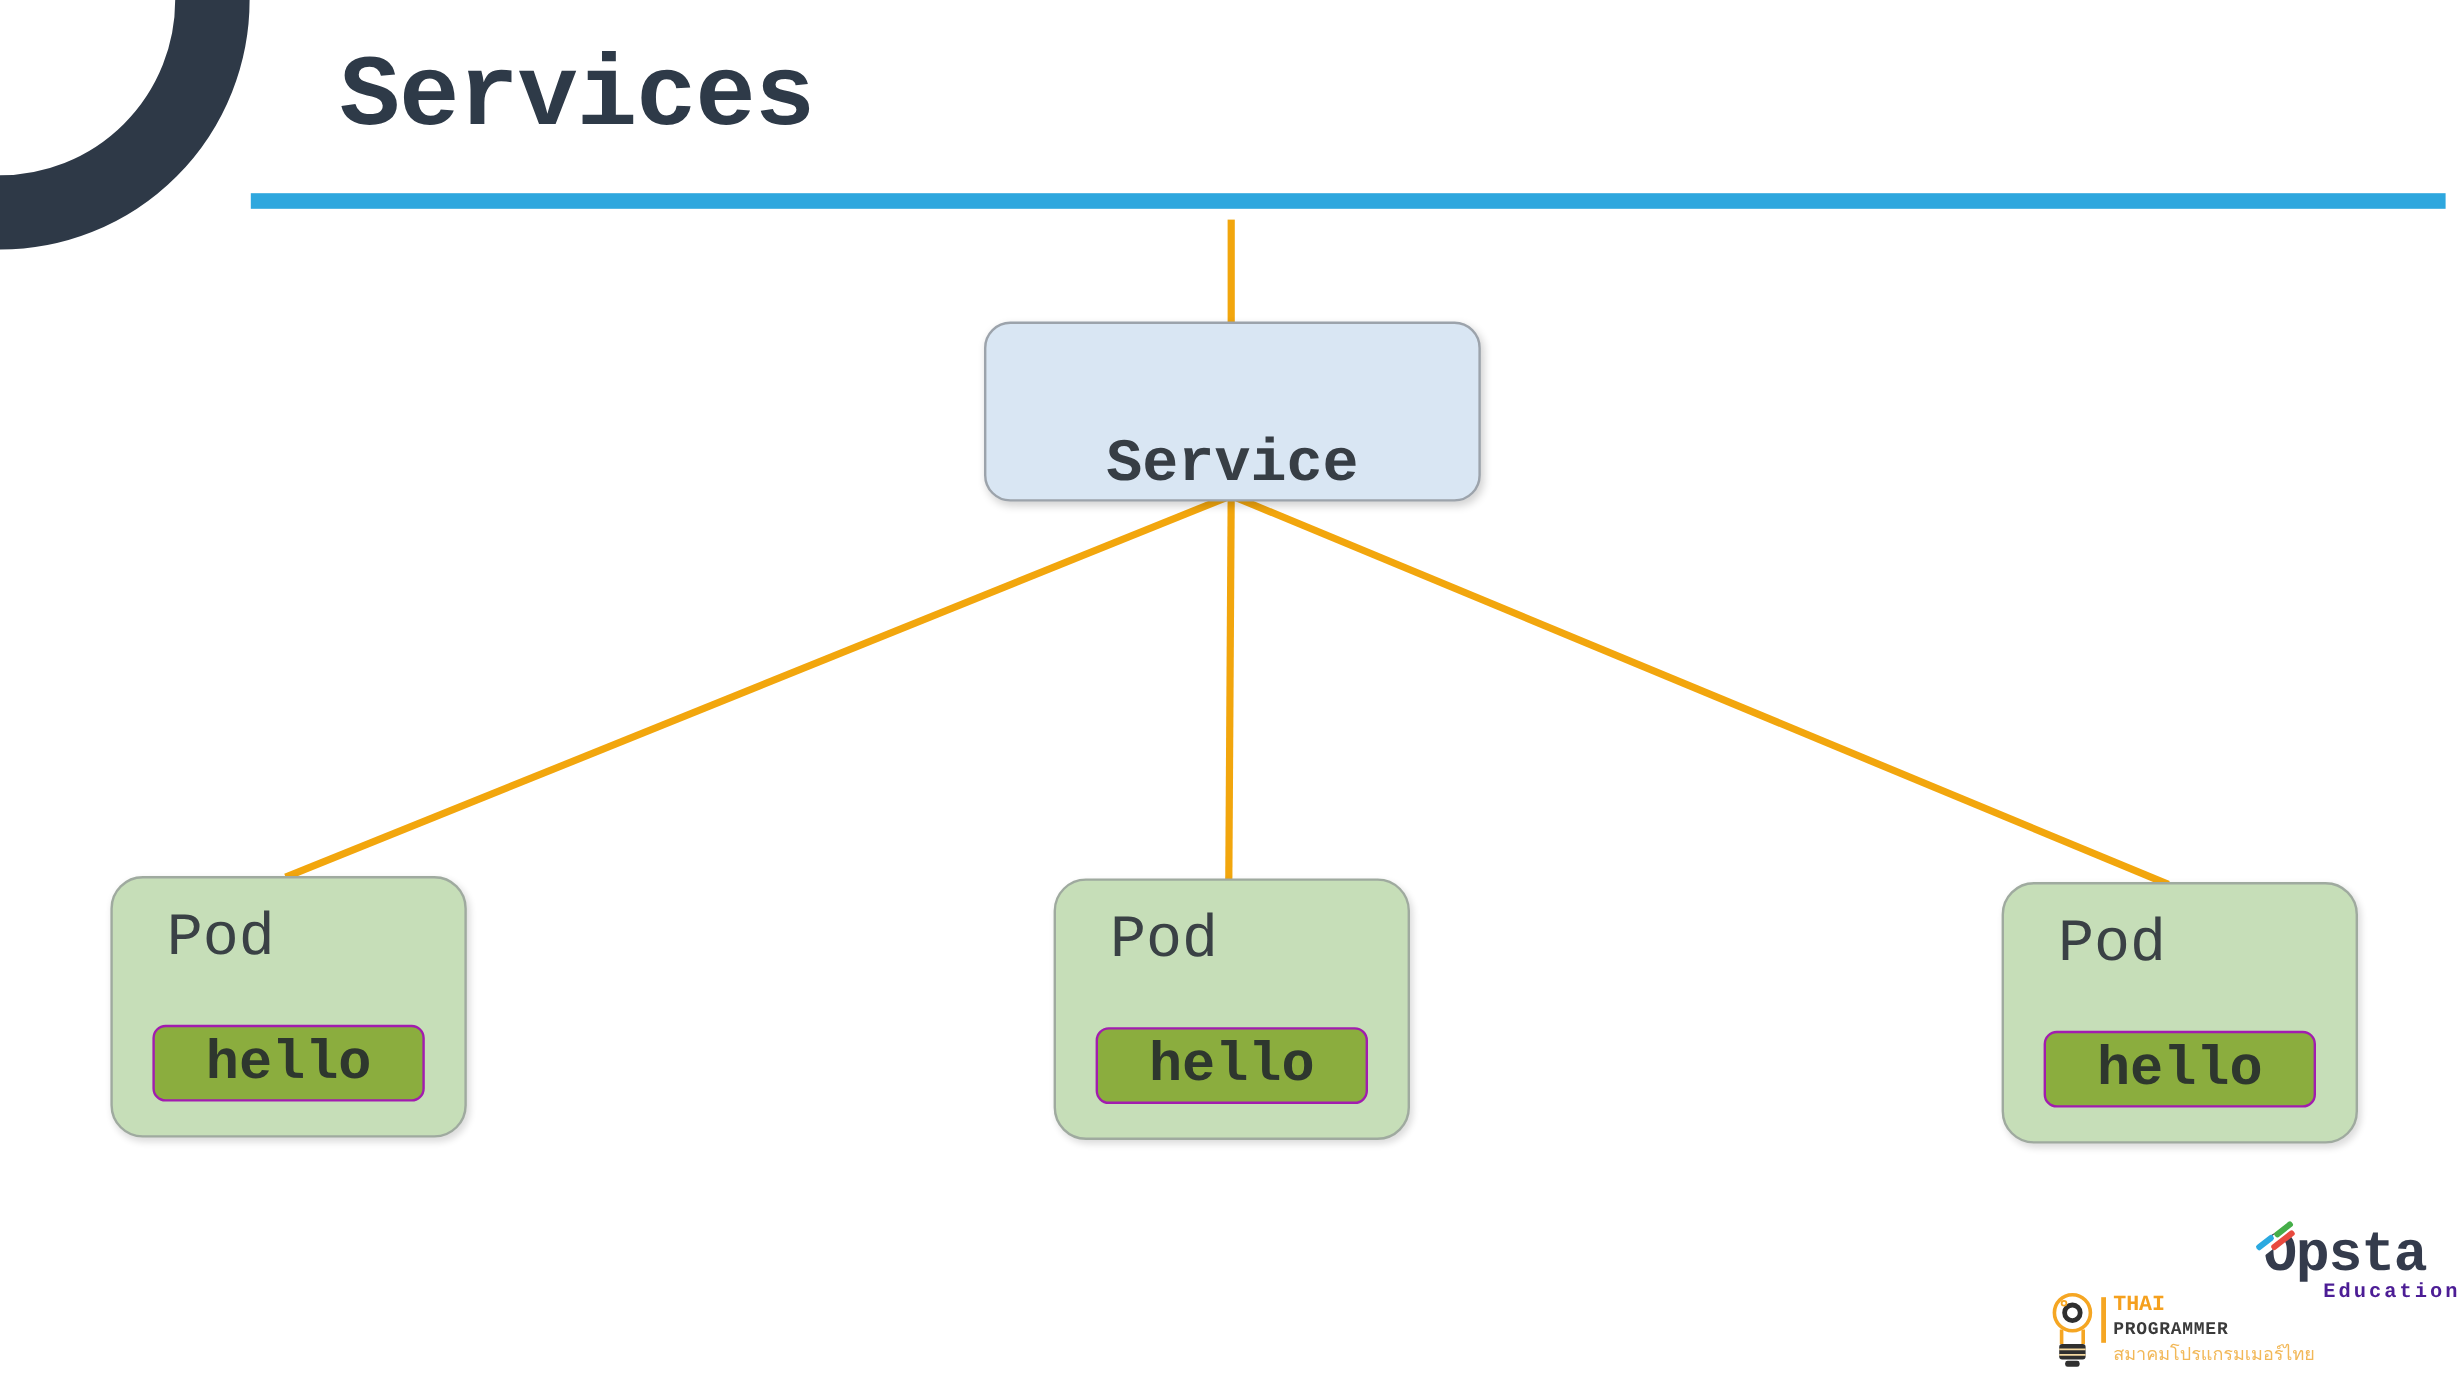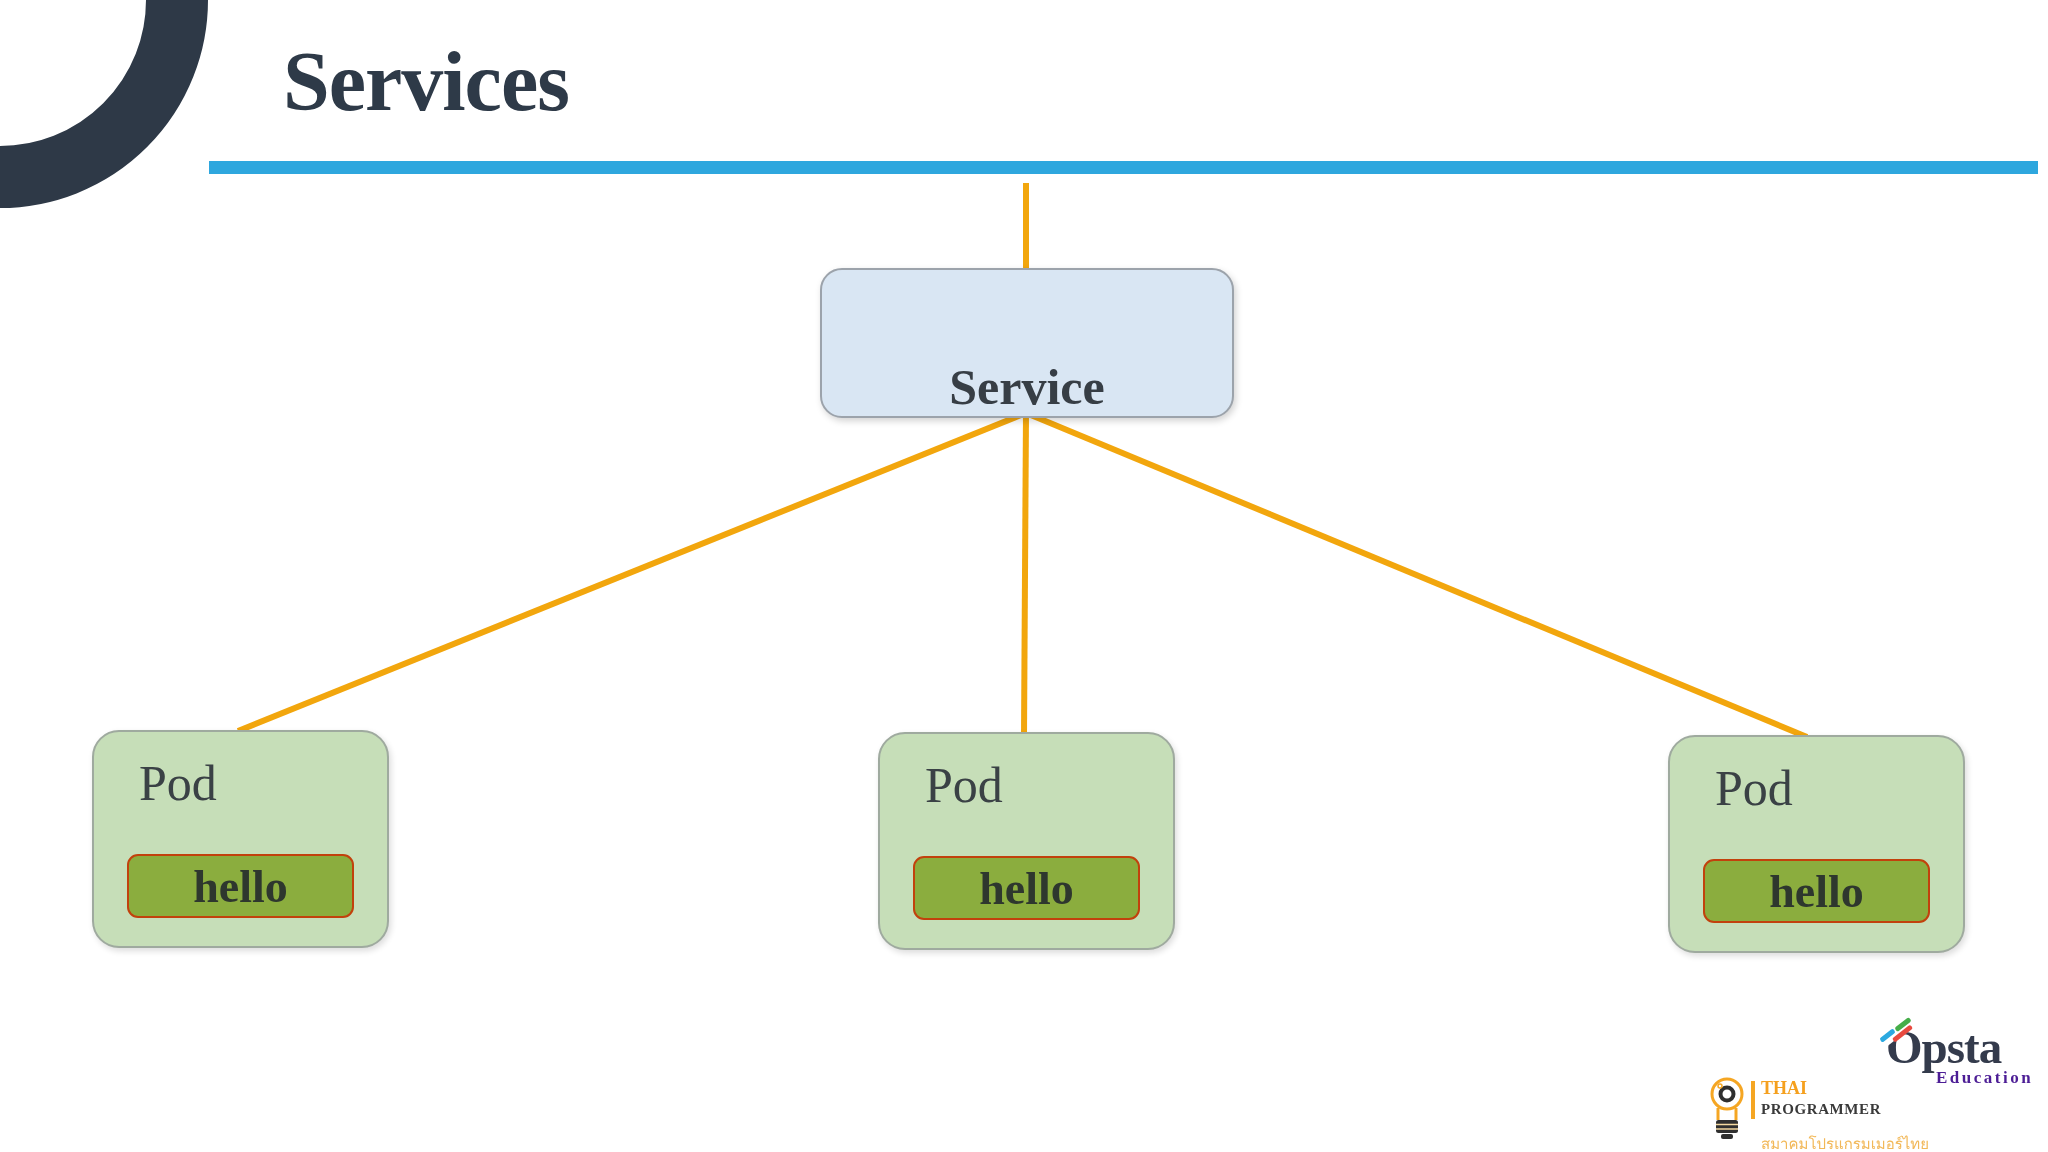--- a/index.html
+++ b/index.html
@@ -2,21 +2,21 @@
 <html><head>
 <meta charset="utf-8">
 <style>
   html, body { margin: 0; padding: 0; background: #ffffff; }
   .slide {
     position: relative;
     width: 2048px;
     height: 1152px;
     background: #ffffff;
     overflow: hidden;
-    font-family: Liberation Serif, serif;
+    font-family: Liberation Mono, monospace;
   }
 
   
   .corner-arc {
     position: absolute;
     left: -208px; top: -208px;
     width: 292px; height: 292px;
     border: 62px solid #2e3947;
     border-radius: 50%;
   }
@@ -82,21 +82,21 @@
     left: 45px; top: 22px;
     font-size: 50px;
     font-weight: 400;
     color: #3a4145;
   }
   .container-badge {
     position: absolute;
     left: 33px; top: 122px;
     width: 227px; height: 64px;
     background: #8bad3e;
-    border: 2px solid #c2410c;
+    border: 2px solid #a21caf;
     border-radius: 11px;
     box-sizing: border-box;
     display: flex;
     align-items: center;
     justify-content: center;
   }
   .container-label {
     font-size: 46px;
     font-weight: 700;
     color: #2e372e;
@@ -119,21 +119,21 @@
   .bulb-icon { position: absolute; left: 4px; top: 4px; }
   .thai-separator {
     position: absolute;
     left: 48px; top: 11px;
     width: 4px; height: 38px;
     background: #f5a623;
   }
   .thai-text-stack { position: absolute; left: 58px; top: 9px; white-space: nowrap; }
   .thai-line1 { font-size: 18px; font-weight: 700; color: #f5a01e; line-height: 1.05; }
   .thai-line2 { font-size: 15px; font-weight: 700; color: #3a3a3a; letter-spacing: 0.6px; line-height: 1.2; margin-top: 2px; }
-  .thai-line3 { font-size: 15px; color: #f2b858; line-height: 1.2; margin-top: 17px; }
+  .thai-line3 { font-size: 15px; color: #f2b858; line-height: 1.2; margin-top: 3px; }
 
   .logo-opsta {
     position: absolute;
     left: 1878px; top: 1018px;
     width: 164px; height: 78px;
   }
   .opsta-name {
     position: absolute;
     left: 8px; top: 2px;
     font-size: 47px;

